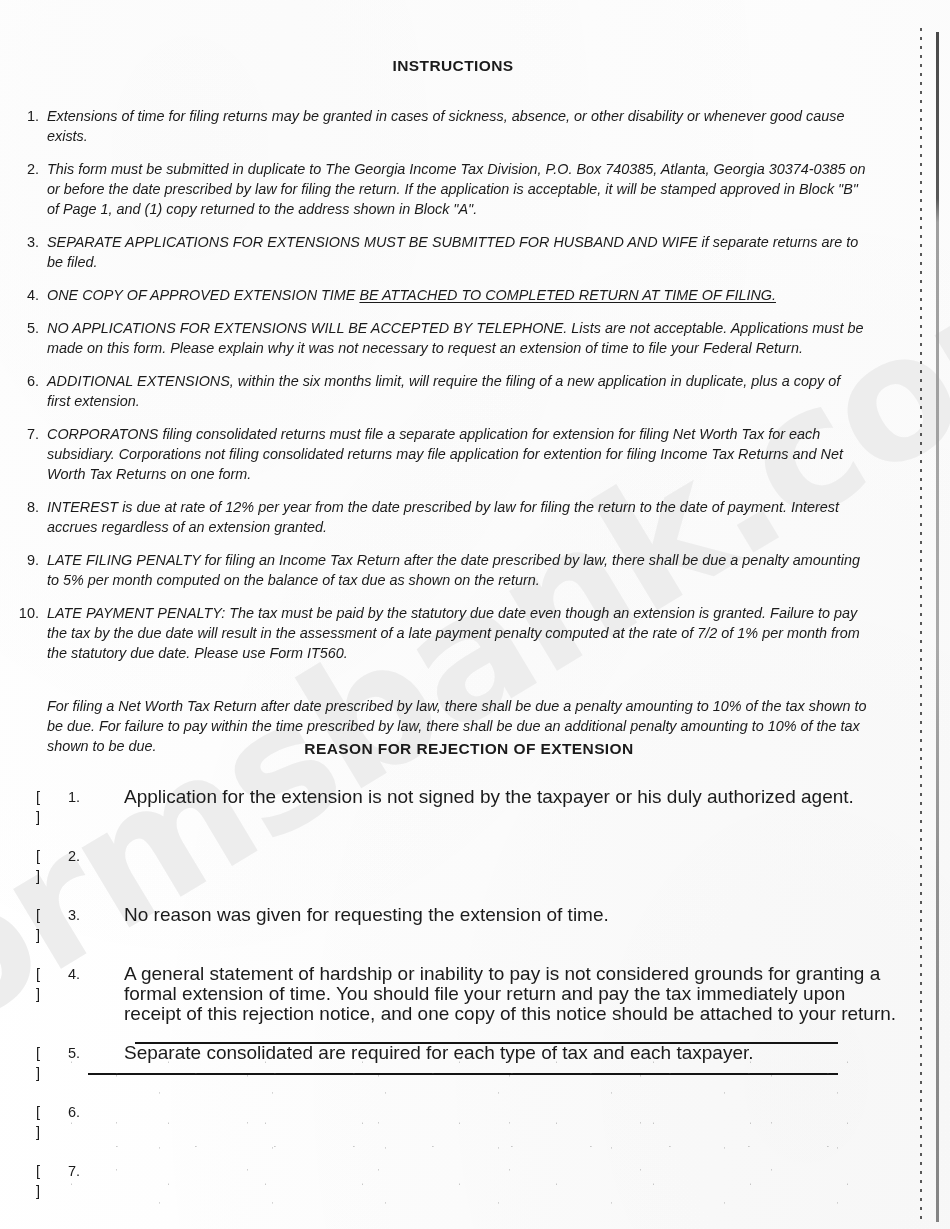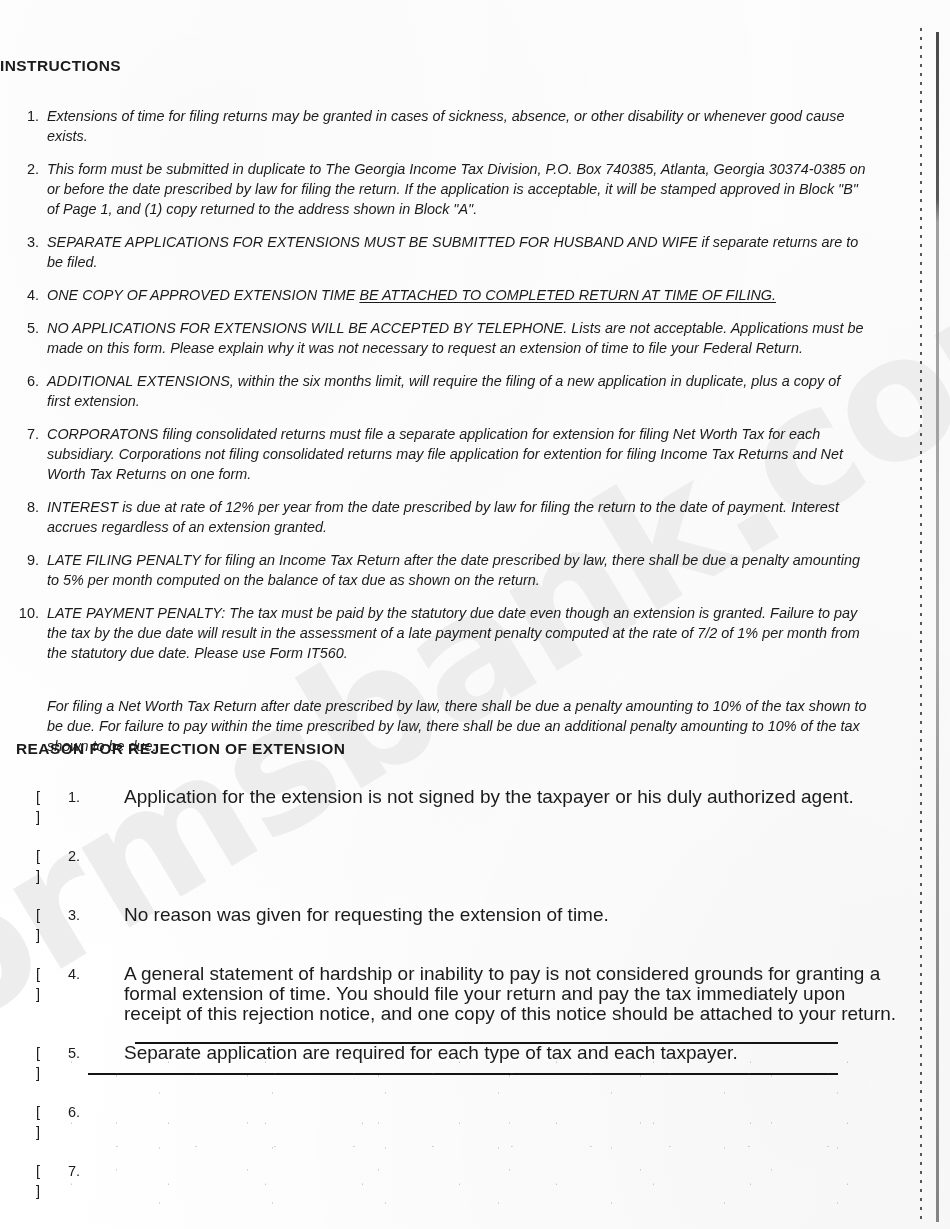--- a/index.html
+++ b/index.html
@@ -72,24 +72,25 @@
     z-index: 1;
   }
 
   
   #content {
     position: relative;
     z-index: 2;
   }
 
   .section-title {
-    text-align: left;
+    text-align: center;
     font-size: 15.5px;
     font-weight: 700;
     letter-spacing: 0.4px;
+    padding-left: 20px;
   }
   #instructions-title {
     position: absolute;
     left: 0;
     top: 57px;
     width: 866px;
   }
   #rejection-title {
     position: absolute;
     left: 16px;
@@ -304,21 +305,21 @@
           <div class="rej-body">No reason was given for requesting the extension of time.</div>
         </div>
         <div class="rej-item">
           <div class="rej-box">[ ]</div>
           <div class="rej-num">4.</div>
           <div class="rej-body">A general statement of hardship or inability to pay is not considered grounds for granting a formal extension of time. You should file your return and pay the tax immediately upon receipt of this rejection notice, and one copy of this notice should be attached to your return.</div>
         </div>
         <div class="rej-item">
           <div class="rej-box">[ ]</div>
           <div class="rej-num">5.</div>
-          <div class="rej-body">Separate application are required for each type of tax and each taxpayer.</div>
+          <div class="rej-body">Separate consolidated are required for each type of tax and each taxpayer.</div>
         </div>
         <div class="rej-item">
           <div class="rej-box">[ ]</div>
           <div class="rej-num">6.</div>
         </div>
         <div class="rej-item">
           <div class="rej-box">[ ]</div>
           <div class="rej-num">7.</div>
         </div>
       </div>

